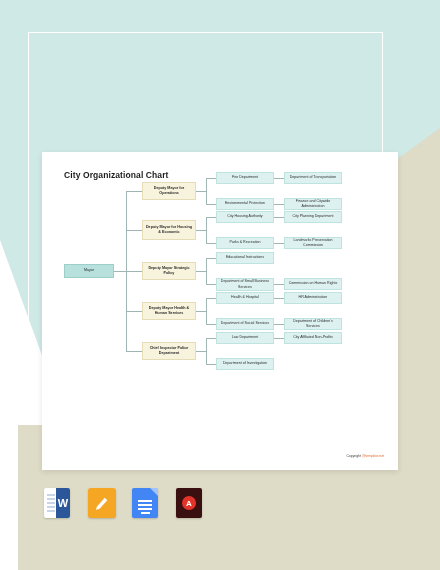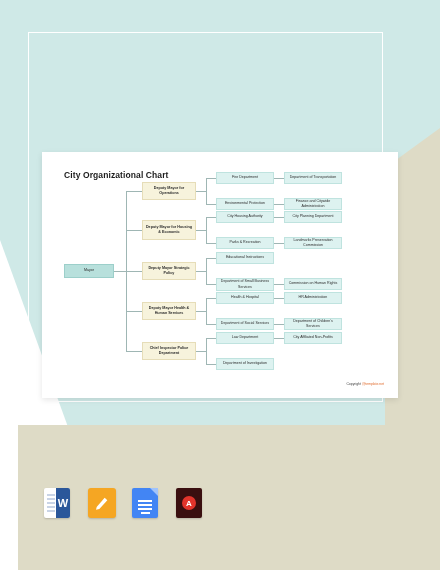--- a/index.html
+++ b/index.html
@@ -68,21 +68,21 @@
     border: 1px solid #ffffff;
     box-sizing: border-box;
   }
 
   
   #card {
     position: absolute;
     left: 42px;
     top: 152px;
     width: 356px;
-    height: 246px;
+    height: 318px;
     background: #ffffff;
     box-shadow: 0 2px 6px rgba(0,0,0,0.10);
   }
   #chart-title {
     position: absolute;
     left: 22px;
     top: 18px;
     font-size: 8.5px;
     font-weight: bold;
     color: #1c1c1c;

